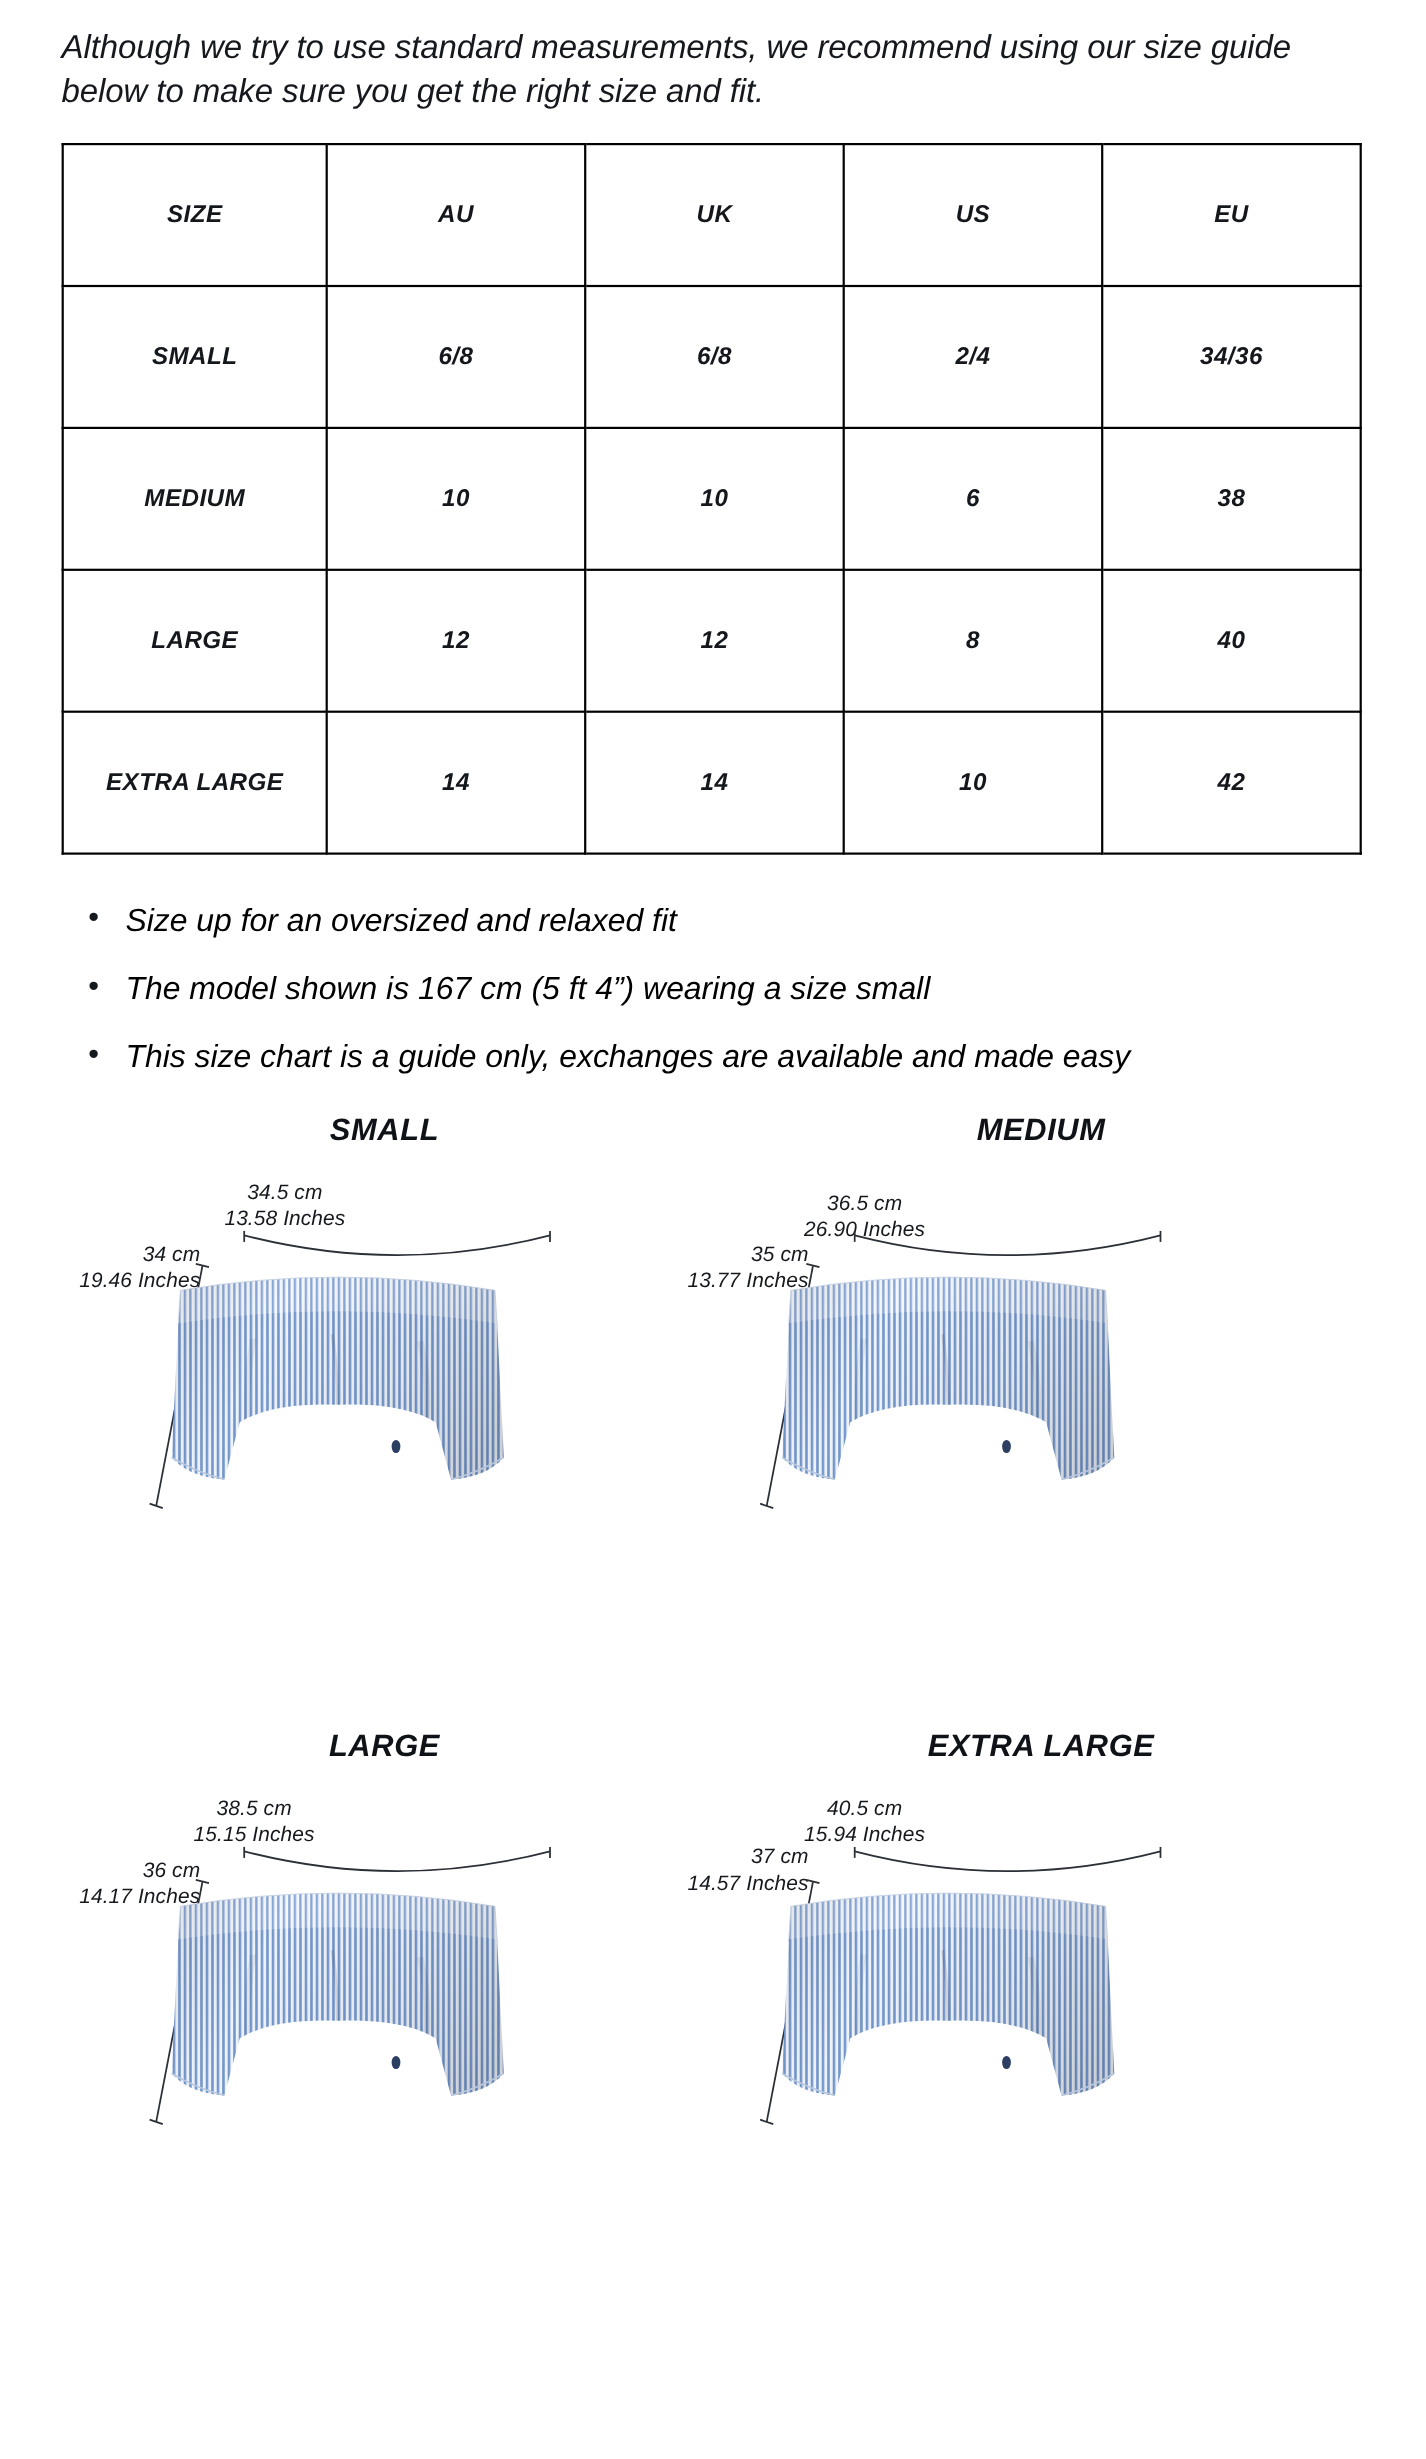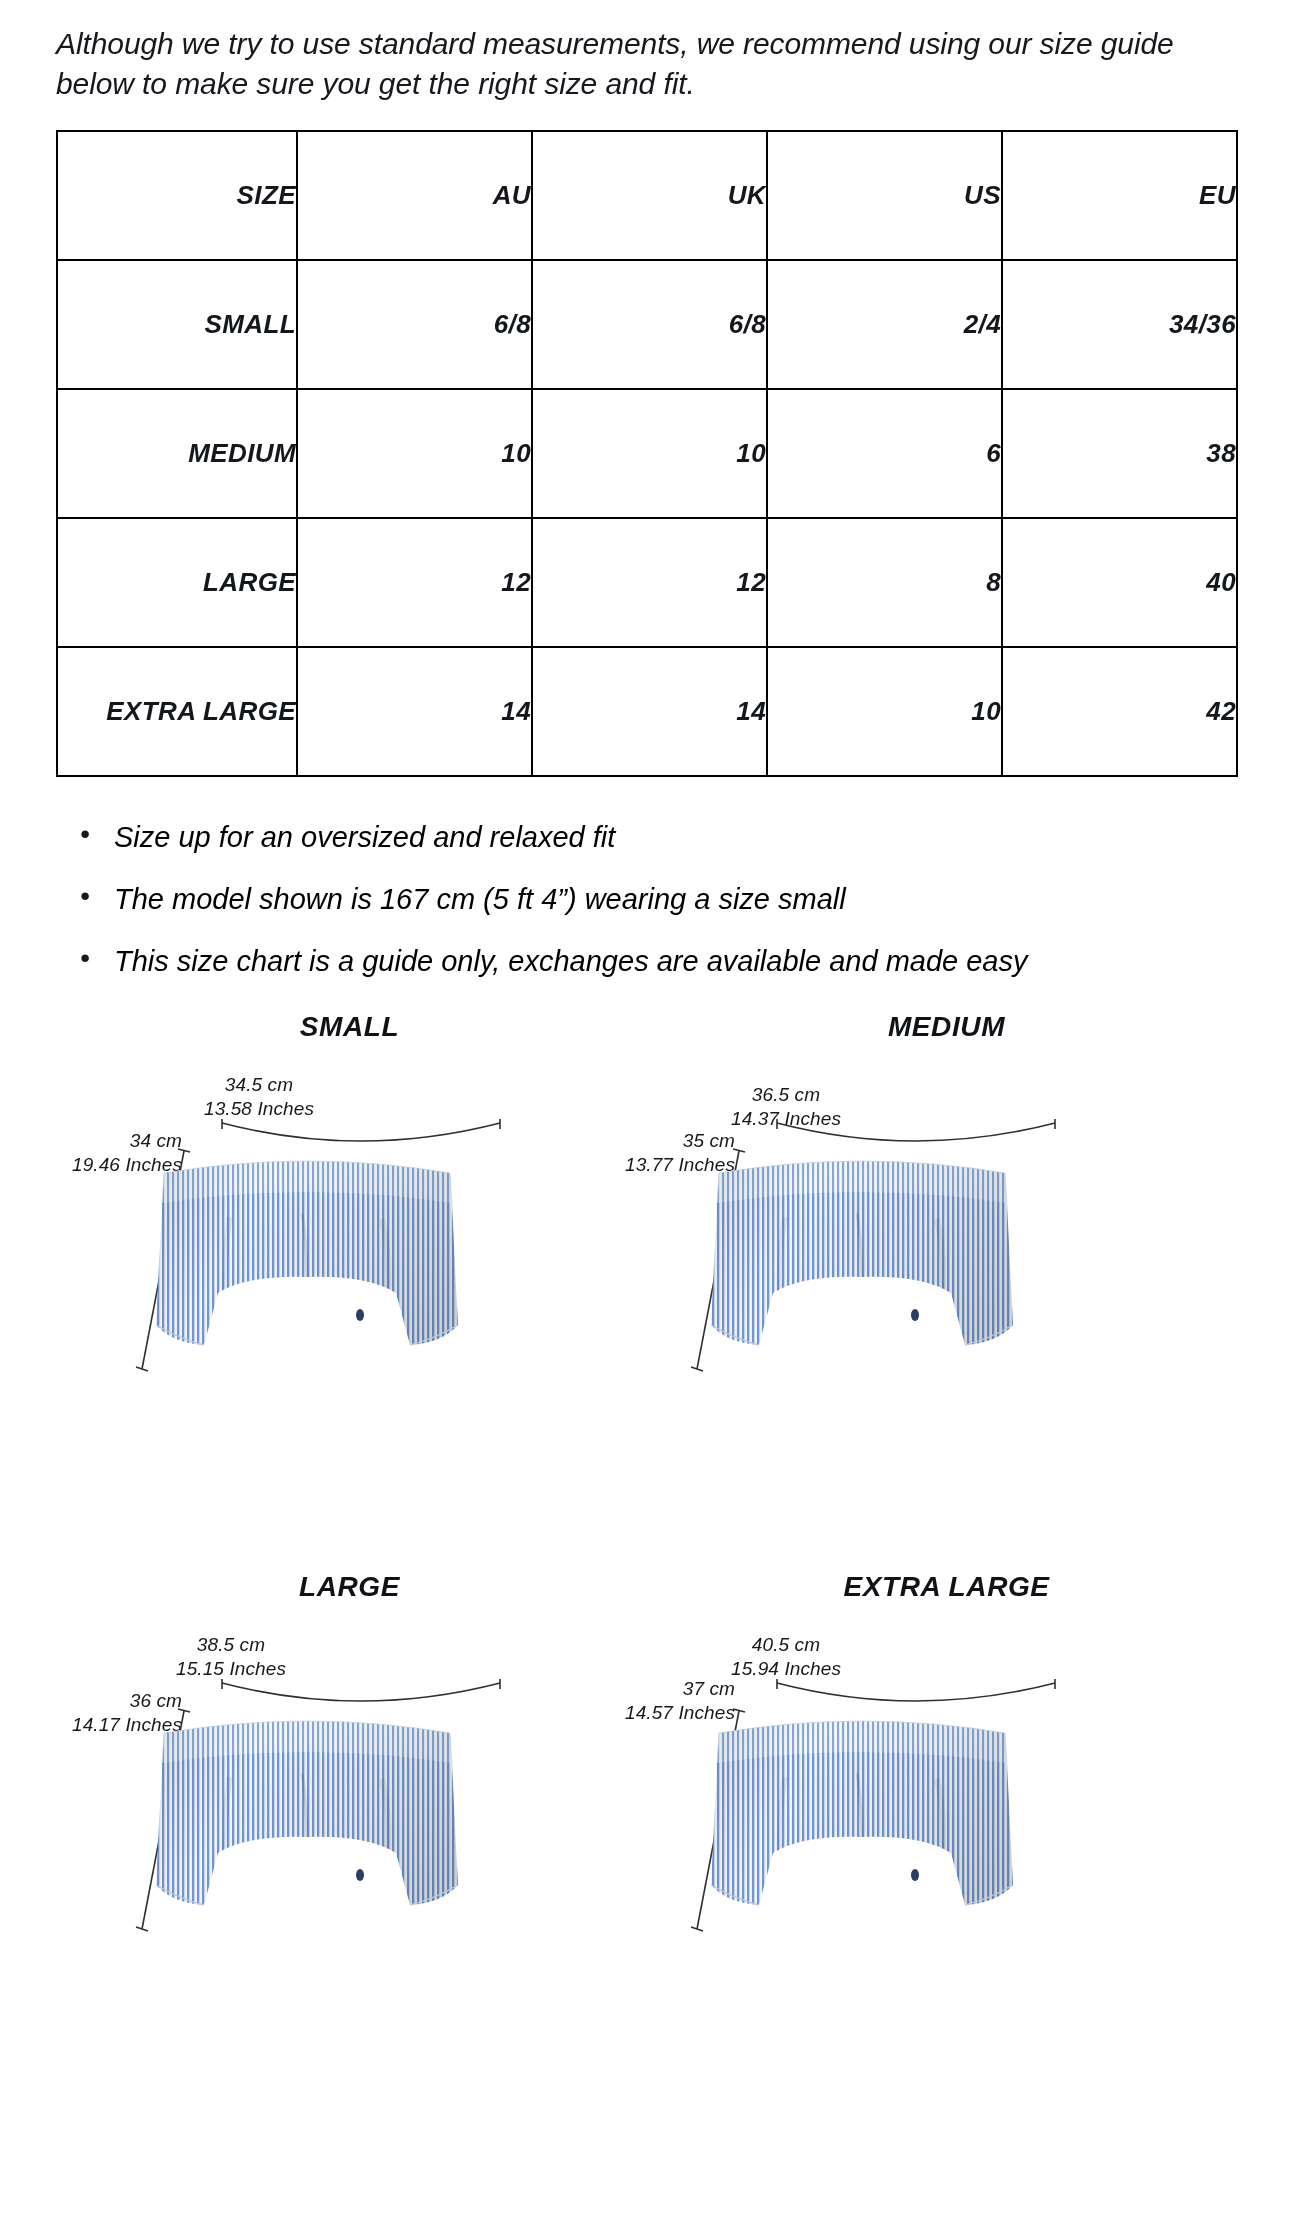--- a/index.html
+++ b/index.html
@@ -33,23 +33,23 @@
 
   
   .size-table {
     margin-top: 26px;
     width: 1182px;
     border-collapse: collapse;
     table-layout: fixed;
   }
   .size-table td {
     border: 2px solid #000000;
-    text-align: right;
+    text-align: center;
     vertical-align: middle;
-    font-size: 26px;
+    font-size: 22px;
     font-weight: 700;
     letter-spacing: 0.4px;
     color: #14171c;
     height: 129px;
   }
   .size-table td.size-col { width: 240px; }
   .size-table tr.header-row td { font-weight: 700; }
 
   
   .notes {
@@ -271,21 +271,21 @@
 
     </div>
   </div>
 
   <div class="product-card">
     <div class="product-title">MEDIUM</div>
     <div class="card-body">
 
       <div class="measure measure-waist" style="left: 133px; top: 26px; transform: translateX(-50%);">
         <span class="cm">36.5 cm</span>
-        <span class="inch">14.37 Inches</span>
+        <span class="inch">26.90 Inches</span>
       </div>
 
       <svg class="arc" viewBox="0 0 290 40" style="left: 118px; top: 62px;">
         <path d="M6 4 Q145 40 284 4" fill="none" stroke="#2b2f36" stroke-width="1.6"></path>
         <line x1="6" y1="0" x2="6" y2="10" stroke="#2b2f36" stroke-width="1.6"></line>
         <line x1="284" y1="0" x2="284" y2="10" stroke="#2b2f36" stroke-width="1.6"></line>
       </svg>
 
       <div class="measure measure-length" style="left: -48px; top: 72px; width: 130px;">
         <span class="cm">35 cm</span>

